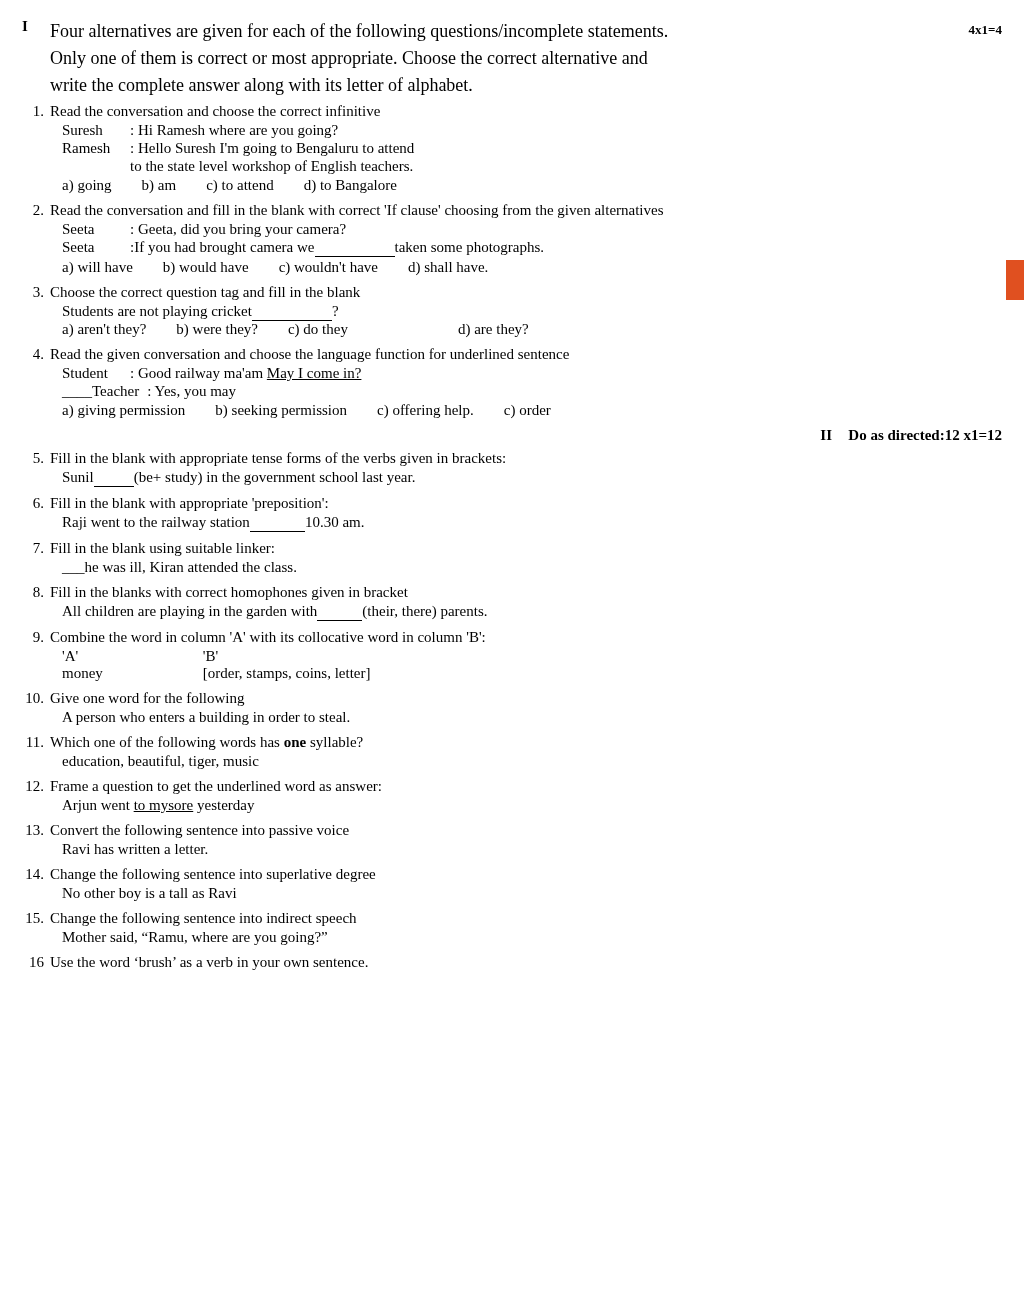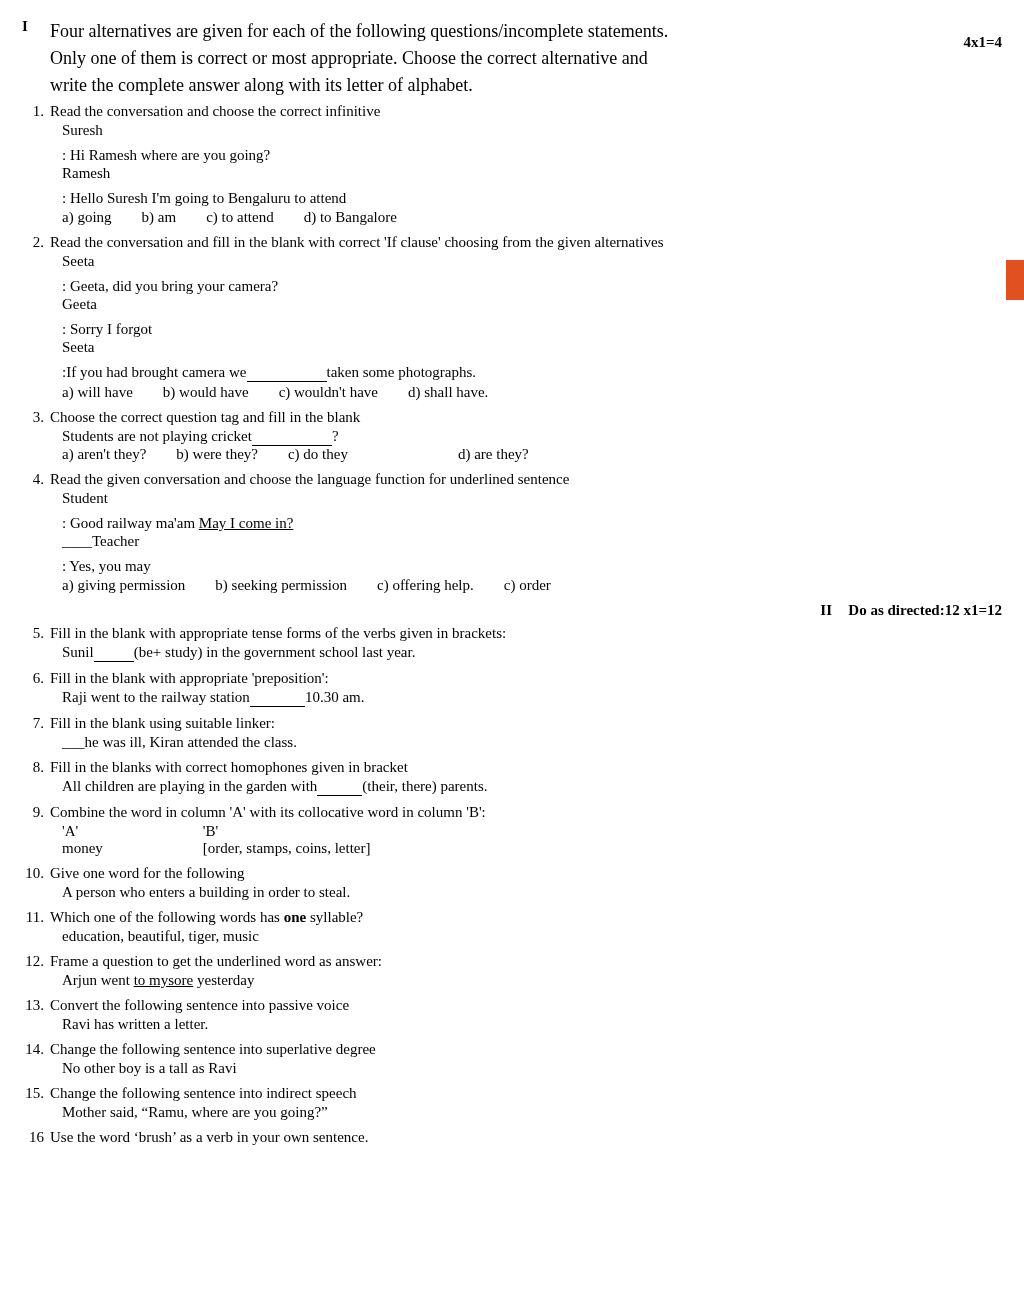--- a/index.html
+++ b/index.html
@@ -35,24 +35,24 @@
     .section-title-block {
       flex: 1;
     }
     .section-title {
       font-weight: normal;
       font-size: 18px;
       line-height: 1.5;
     }
     .section-marks {
       font-weight: bold;
-      font-size: 15px;
+      font-size: 13px;
       white-space: nowrap;
       align-self: flex-start;
-      margin-top: 16px;
+      margin-top: 4px;
     }
     .question-block {
       margin-bottom: 8px;
     }
     .question-row {
       display: flex;
       gap: 6px;
       margin-bottom: 2px;
     }
     .q-num {
@@ -64,21 +64,20 @@
       flex: 1;
     }
     .dialogue-block {
       margin-left: 40px;
       margin-bottom: 2px;
     }
     .dialogue-row {
       display: flex;
       gap: 8px;
       margin-bottom: 1px;
-      flex-direction: column;
     }
     .dialogue-speaker {
       min-width: 60px;
       flex-shrink: 0;
     }
     .dialogue-line {
       flex: 1;
     }
     .options-row {
       display: flex;
@@ -154,44 +153,44 @@
   </div>
   <div class="dialogue-block">
     <div class="dialogue-row">
       <span class="dialogue-speaker">Suresh</span>
       <span class="dialogue-line">: Hi Ramesh where are you going?</span>
     </div>
     <div class="dialogue-row">
       <span class="dialogue-speaker">Ramesh</span>
       <span class="dialogue-line">: Hello Suresh I'm going to Bengaluru to attend</span>
     </div>
+    <div class="dialogue-row">
+      <span class="dialogue-speaker"></span>
+      <span class="dialogue-line">to the state level workshop of English teachers.</span>
+    </div>
   </div>
   <div class="options-row">
     <span class="option-item">a) going</span>
     <span class="option-item">b) am</span>
     <span class="option-item">c) to attend</span>
     <span class="option-item">d) to Bangalore</span>
   </div>
 </div>
 
 <div class="question-block">
   <div class="question-row">
     <span class="q-num">2.</span>
     <span class="q-text">Read the conversation and fill in the blank with correct 'If clause' choosing from the given alternatives</span>
   </div>
   <div class="dialogue-block">
     <div class="dialogue-row">
       <span class="dialogue-speaker">Seeta</span>
       <span class="dialogue-line">: Geeta, did you bring your camera?</span>
     </div>
     <div class="dialogue-row">
-      <span class="dialogue-speaker">Geeta</span>
-      <span class="dialogue-line">: Sorry I forgot</span>
-    </div>
-    <div class="dialogue-row">
       <span class="dialogue-speaker">Seeta</span>
       <span class="dialogue-line">
         <span>:If you had brought camera we</span><span class="blank-line" style="min-width:80px;">&nbsp;</span><span>taken some photographs.</span>
       </span>
     </div>
   </div>
   <div class="options-row">
     <span class="option-item">a) will have</span>
     <span class="option-item">b) would have</span>
     <span class="option-item">c) wouldn't have</span>

